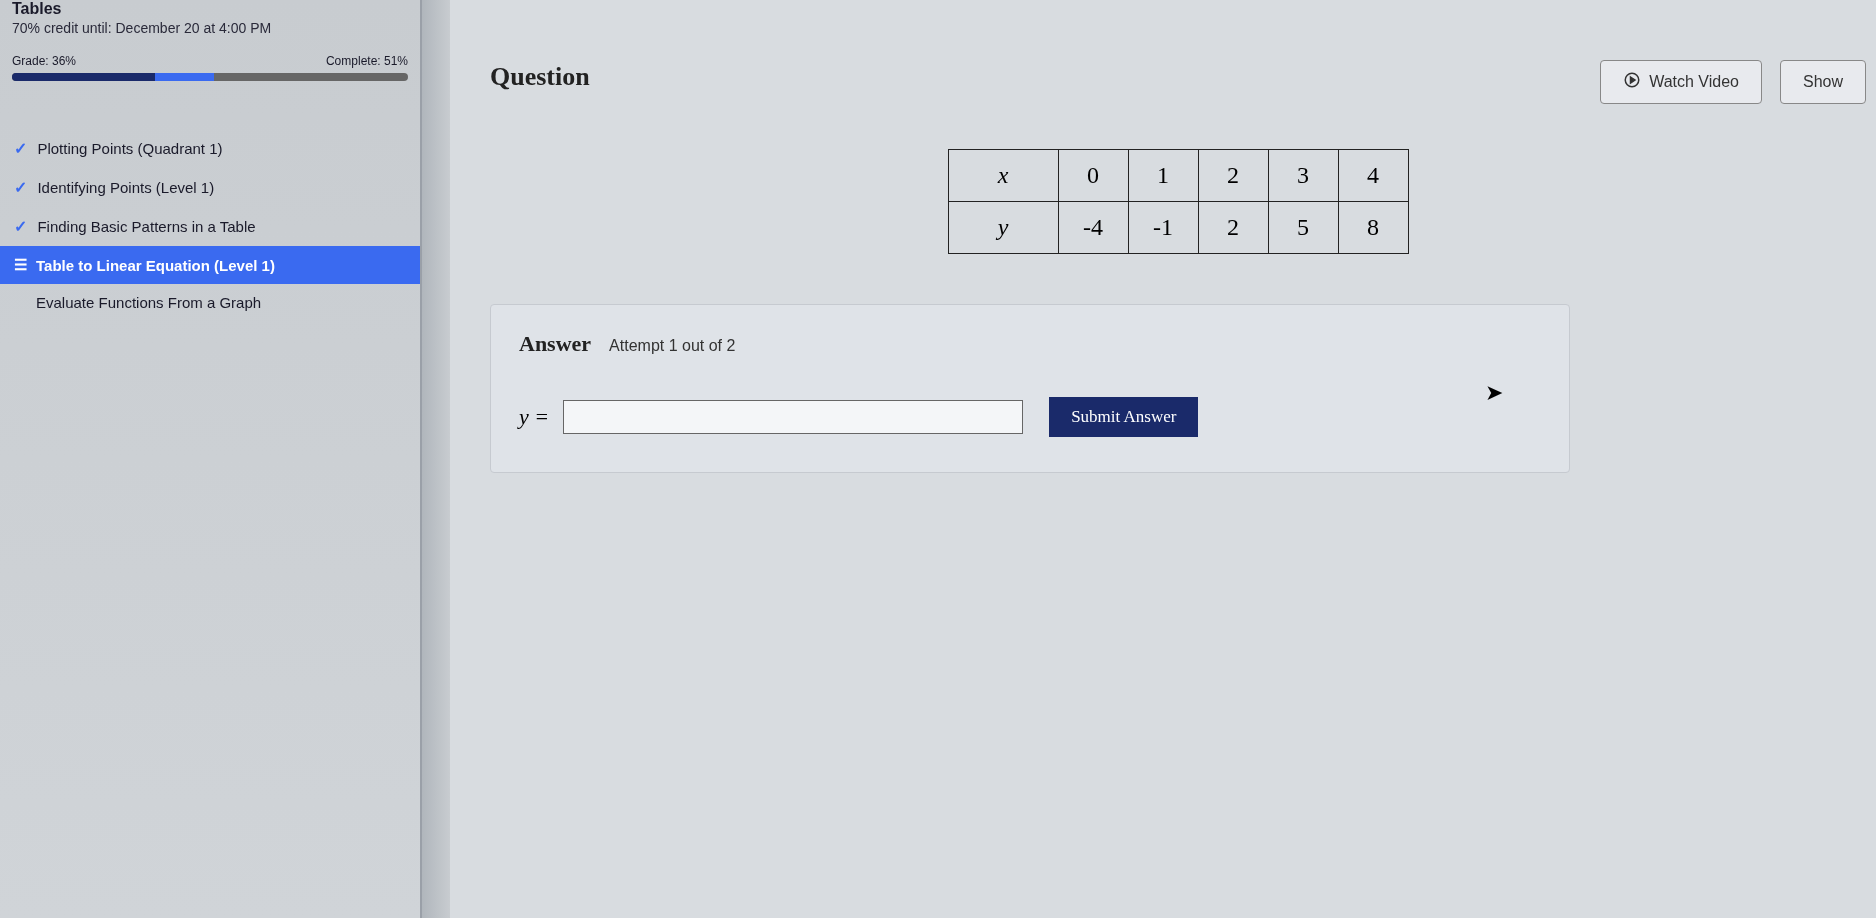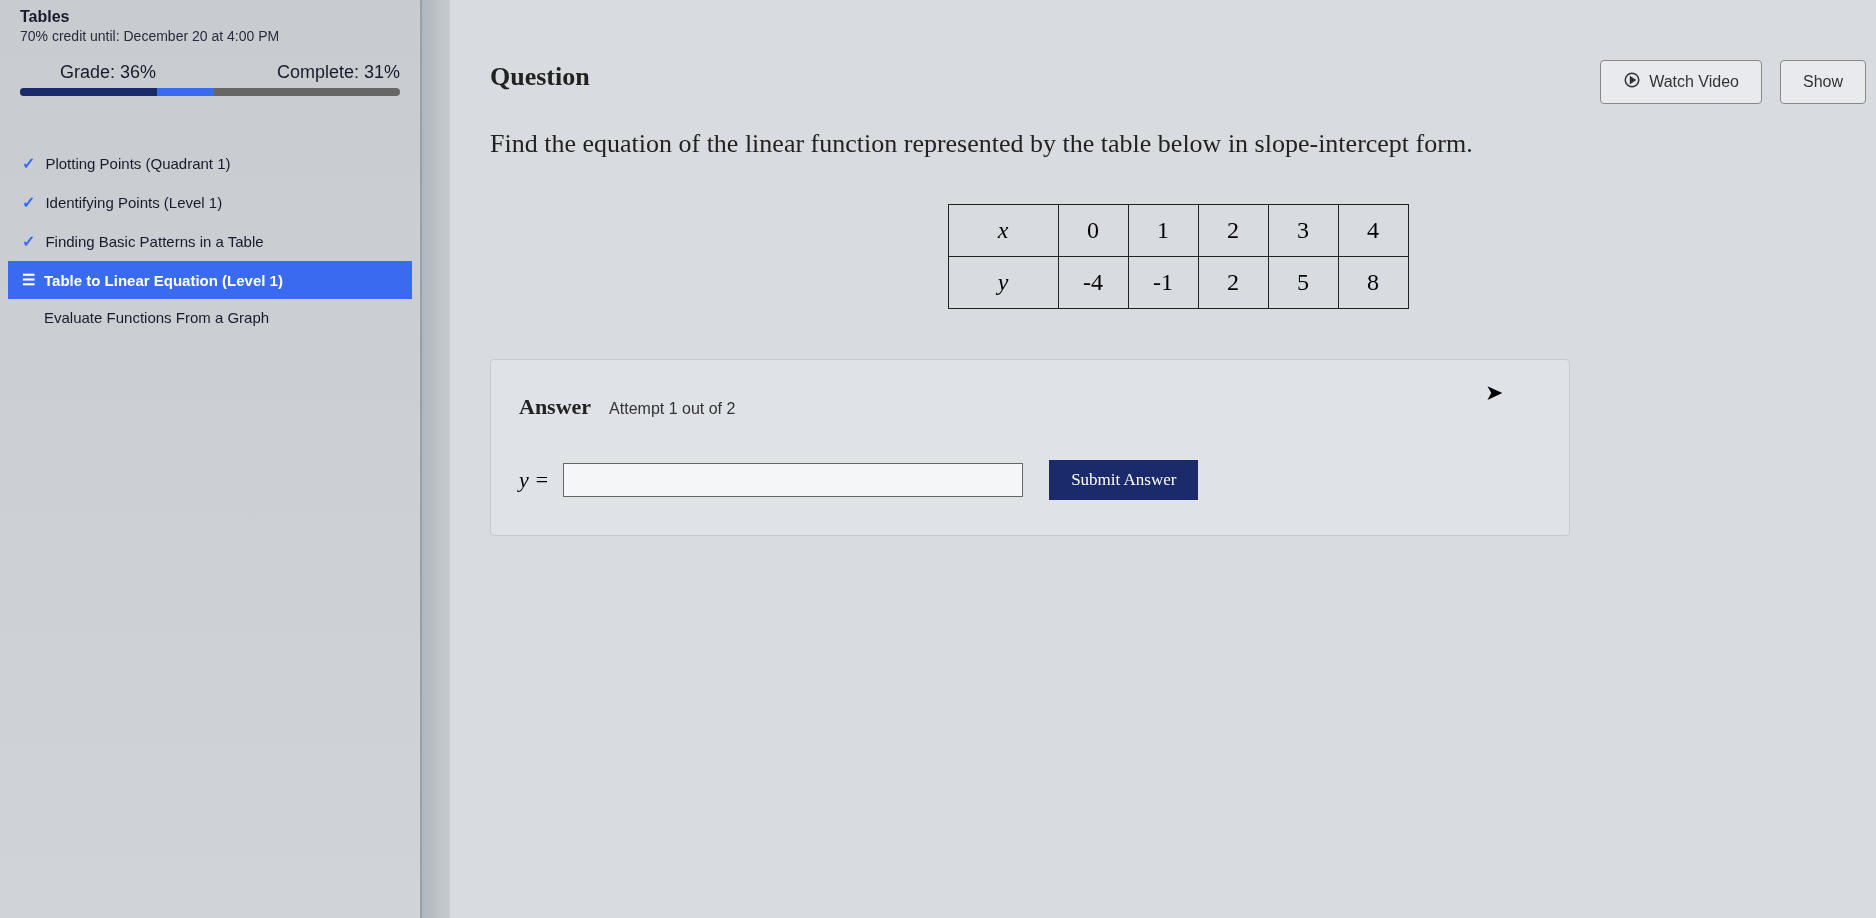--- a/index.html
+++ b/index.html
@@ -11,21 +11,21 @@
       font-family: Georgia, 'Times New Roman', serif;
       background: #d8dce0;
       width: 1876px;
       height: 918px;
       overflow: hidden;
       display: flex;
     }
     .sidebar {
       width: 420px;
       background: linear-gradient(to bottom, #c8ccd0, #d0d4d8);
-      padding: 8px;
+      padding: 0;
       font-family: Arial, sans-serif;
       font-size: 15px;
       color: #1a1a2a;
     }
     .sidebar-header {
       padding: 0 12px 8px 12px;
     }
     .sb-title {
       font-weight: bold;
       font-size: 16px;
@@ -33,24 +33,23 @@
     }
     .sb-credit {
       font-size: 14px;
       color: #2a2a3a;
       margin-top: 2px;
     }
     .sb-stats {
       display: flex;
       justify-content: space-between;
       margin-top: 18px;
-      font-size: 18px;
+      font-size: 12px;
       font-weight: 500;
       color: #1a1a2a;
-      margin-left: 40px;
     }
     .progress-bar {
       height: 8px;
       background: #666;
       border-radius: 4px;
       margin-top: 5px;
       overflow: hidden;
       display: flex;
     }
     .progress-grade {
@@ -154,21 +153,21 @@
     }
     .data-table td.hdr {
       width: 110px;
       font-style: italic;
     }
     .answer-panel {
       margin-top: 50px;
       background: #dfe3e8;
       border: 1px solid #c6cad0;
       border-radius: 4px;
-      padding: 34px 28px 35px 28px;
+      padding: 26px 28px 35px 28px;
       width: 1080px;
     }
     .answer-title {
       font-family: Georgia, serif;
       font-size: 22px;
       font-weight: bold;
       color: #222;
     }
     .attempt {
       font-family: Arial, sans-serif;
@@ -218,21 +217,21 @@
   </style>
 </head>
 <body>
 
 <div class="sidebar">
   <div class="sidebar-header">
     <div class="sb-title">Tables</div>
     <div class="sb-credit">70% credit until: December 20 at 4:00 PM</div>
     <div class="sb-stats">
       <span>Grade: 36%</span>
-      <span>Complete: 31%</span>
+      <span>Complete: 51%</span>
     </div>
     <div class="progress-bar">
       <div class="progress-grade"></div>
       <div class="progress-complete"></div>
     </div>
   </div>
 
   <div class="topic-list">
     <div class="topic-item">
       <span class="check-icon">✓</span>
@@ -271,21 +270,20 @@
             </svg>
         </span>
         <span>Watch Video</span>
       </button>
       <button class="btn-secondary">
         <span>Show</span>
       </button>
     </div>
   </div>
 
-  <div class="q-prompt">Find the equation of the linear function represented by the table below in slope-intercept form.</div>
 
   <table class="data-table">
     <tbody>
         <tr>
       <td class="hdr">x</td>
       <td>0</td>
       <td>1</td>
       <td>2</td>
       <td>3</td>
       <td>4</td>

